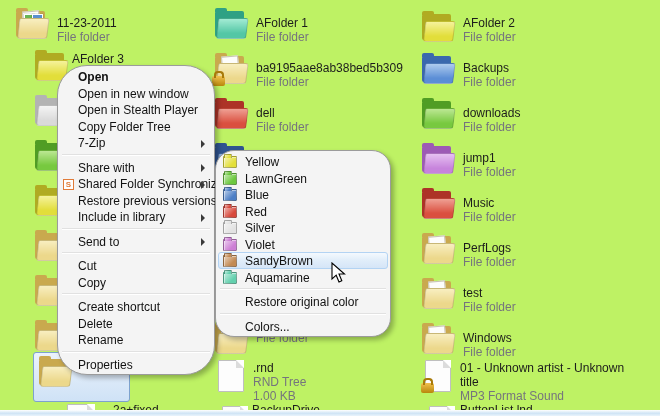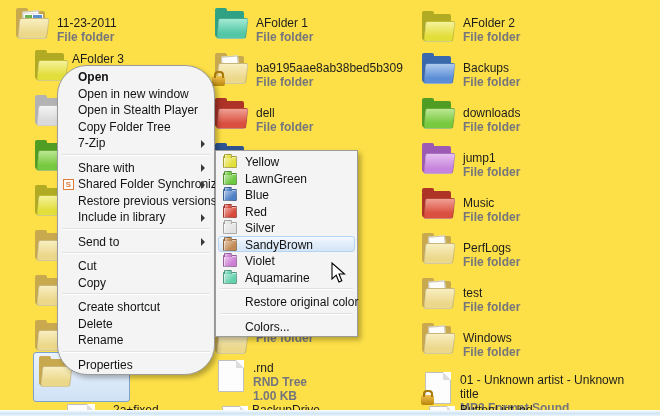--- a/index.html
+++ b/index.html
@@ -1,24 +1,24 @@
 <!DOCTYPE html>
 <html><head>
 <meta charset="utf-8">
 <style>
   html,body{margin:0;padding:0;}
   body{font-family:"Liberation Sans","DejaVu Sans",sans-serif;background:#ffffff;}
-  #viewport{position:relative;width:660px;height:416px;overflow:hidden;background:#fde047;}
+  #viewport{position:relative;width:660px;height:416px;overflow:hidden;background:#bef264;}
 
   
   .tile{position:absolute;display:flex;gap:9px;width:205px;}
   .meta{padding-top:8px;}
   .meta.tight{padding-top:1px;}
   .nm{font-size:12px;color:#1c1c1c;line-height:14px;}
-  .ty,.sz{font-size:12px;color:#75757d;line-height:14px;font-weight:bold;}
+  .ty,.sz{font-size:12px;color:#75757d;line-height:14px;}
 
   
   .fi{position:relative;width:33px;height:31px;flex:0 0 33px;}
   .fi .back{position:absolute;left:1px;top:3px;width:29px;height:26px;border-radius:2px;
             background:var(--dk);}
   .fi .back::before{content:'';position:absolute;top:-3px;left:0;width:12px;height:4px;
             background:inherit;border-radius:2px 2px 0 0;}
   .fi .sheet{position:absolute;left:8px;top:3px;width:15px;height:22px;background:#fdfdfb;
             border:1px solid #c9c4b4;transform:rotate(-5deg);}
   .fi .thumb{position:absolute;width:9px;height:11px;top:6px;border:1px solid #fff;
@@ -48,21 +48,21 @@
       border:2px solid #a87a0a;border-bottom:none;border-radius:4px 4px 0 0;}
 
   
   .sel{position:absolute;left:33px;top:352px;width:97px;height:50px;border:1px solid #7da2ce;
       border-radius:3px;background:linear-gradient(180deg,#ebf3fc,#cfe2f6);box-sizing:border-box;}
 
   
   .menu{position:absolute;background:#f4f4f4;border:1px solid #9b9b9b;padding:2px;
       box-shadow:3px 3px 5px rgba(0,0,0,.28);box-sizing:border-box;}
   #ctx{left:57px;top:65px;width:158px;z-index:40;border-radius:30px;}
-  #sub{left:215px;top:150px;width:143px;z-index:45;}
+  #sub{left:215px;top:150px;width:176px;z-index:45;border-radius:19px;}
   .mi{position:relative;height:16.5px;line-height:16.5px;font-size:12px;color:#121212;
       padding-left:17px;box-sizing:border-box;border:1px solid transparent;border-radius:3px;
       white-space:nowrap;}
   #sub .mi{padding-left:26px;}
   .mi.bold{font-weight:bold;}
   .mi.hl{border-color:#b3d3f3;background:linear-gradient(180deg,#f4f9fe 0%,#e2eefa 45%,#d5e5f7 100%);}
   .msep{height:1px;background:#e1e1e1;border-bottom:1px solid #fff;margin:3px 2px;}
   .arr{position:absolute;right:6px;top:4.5px;width:0;height:0;
       border-left:4px solid #3a3a3a;border-top:4px solid transparent;border-bottom:4px solid transparent;}
   
@@ -289,21 +289,21 @@
     <div class="fi f-manila">
         <div class="back"></div>
         <div class="sheet"></div>
         <div class="front"></div>
       </div>
     <div class="meta">
       <div class="nm">Windows</div>
       <div class="ty">File folder</div>
     </div>
   </div>
-  <div class="tile" style="left:421px;top:372px;">
+  <div class="tile" style="left:421px;top:360px;">
     <div class="pg">
       <span class="lock" style="left:-5px;bottom:-2px;"></span>
     </div>
     <div class="meta tight" style="width:172px;">
       <div class="nm" style="white-space:normal;">01 - Unknown artist - Unknown title</div>
       <div class="ty">MP3 Format Sound</div>
     </div>
   </div>
   <div class="pg" style="position:absolute;left:425px;top:406px;height:10px;"></div>
   <div class="partial" style="left:460px;top:403px;">ButtonList.lnd</div>
@@ -331,22 +331,22 @@
     <div class="msep"></div>
     <div class="mi"><span>Properties</span></div>
   </div>
 
   <div class="menu" id="sub">
     <div class="mi"><span class="mini" style="background: linear-gradient(135deg, rgb(255, 255, 255) -40%, rgb(227, 223, 57) 70%);"></span><span>Yellow</span></div>
     <div class="mi"><span class="mini" style="background: linear-gradient(135deg, rgb(255, 255, 255) -40%, rgb(108, 200, 62) 70%);"></span><span>LawnGreen</span></div>
     <div class="mi"><span class="mini" style="background: linear-gradient(135deg, rgb(255, 255, 255) -40%, rgb(77, 127, 198) 70%);"></span><span>Blue</span></div>
     <div class="mi"><span class="mini" style="background: linear-gradient(135deg, rgb(255, 255, 255) -40%, rgb(216, 73, 60) 70%);"></span><span>Red</span></div>
     <div class="mi"><span class="mini" style="background: linear-gradient(135deg, rgb(255, 255, 255) -40%, rgb(226, 226, 226) 70%);"></span><span>Silver</span></div>
+    <div class="mi"><span class="mini" style="background: linear-gradient(135deg, rgb(255, 255, 255) -40%, rgb(205, 127, 213) 70%);"></span><span>Violet</span></div>
     <div class="mi hl"><span class="mini" style="background: linear-gradient(135deg, rgb(255, 255, 255) -40%, rgb(194, 138, 84) 70%);"></span><span>SandyBrown</span></div>
-    <div class="mi"><span class="mini" style="background: linear-gradient(135deg, rgb(255, 255, 255) -40%, rgb(205, 127, 213) 70%);"></span><span>Violet</span></div>
     <div class="mi"><span class="mini" style="background: linear-gradient(135deg, rgb(255, 255, 255) -40%, rgb(99, 208, 174) 70%);"></span><span>Aquamarine</span></div>
     <div class="msep"></div>
     <div class="mi"><span>Restore original color</span></div>
     <div class="msep"></div>
     <div class="mi"><span>Colors...</span></div>
   </div>
 
   <svg id="cursor" width="16" height="22" viewBox="0 0 16 22">
     <path d="M1,1 L1,17 L5.2,13.2 L8,20 L10.8,18.8 L8,12 L13.5,12 Z" fill="#ffffff" stroke="#000000" stroke-width="1.1"></path>
   </svg>

